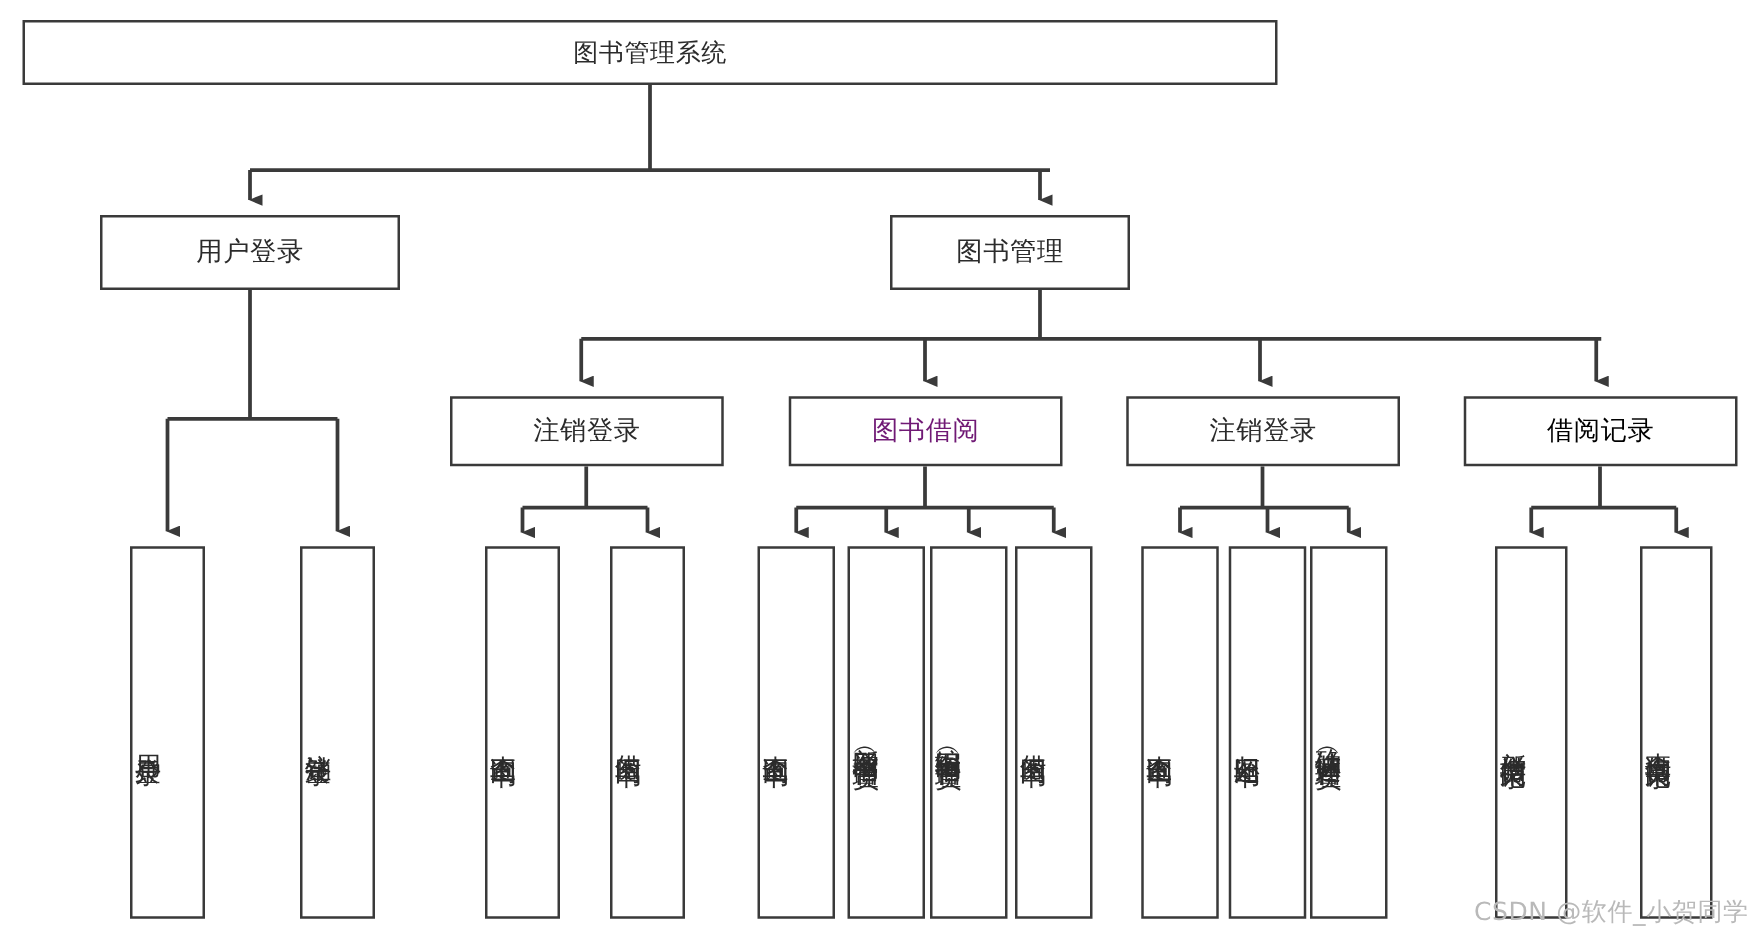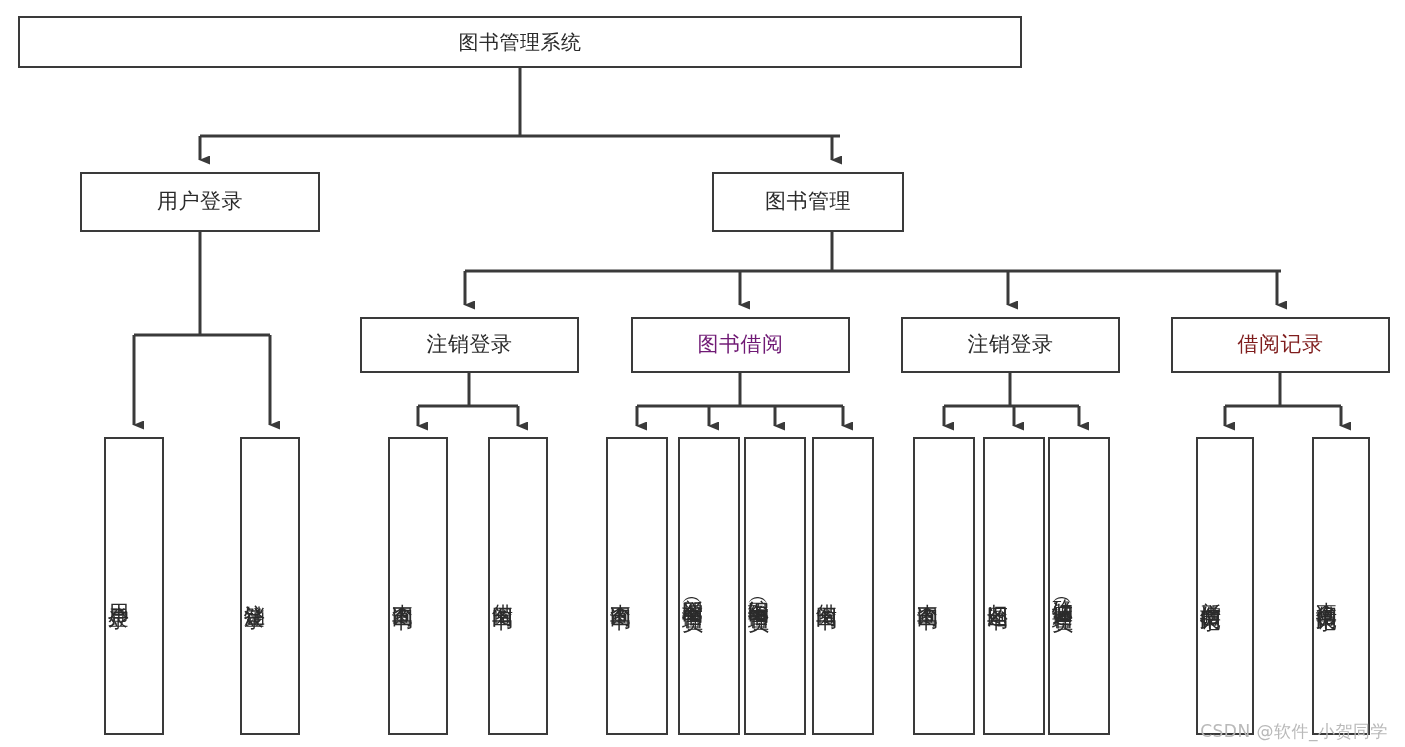--- a/index.html
+++ b/index.html
@@ -56,23 +56,23 @@
   .node.vertical .node-label {
     writing-mode: vertical-rl;
     text-orientation: upright;
     font-size: 21px;
     line-height: 1.12;
     letter-spacing: 2px;
     white-space: nowrap;
   }
   #watermark {
     position: absolute;
-    right: 17px;
+    right: 6px;
     bottom: 4px;
-    font-size: 17px;
+    font-size: 20px;
     color: #b9b9b9;
     white-space: nowrap;
     letter-spacing: 0.5px;
   }
 </style>
 </head>
 <body>
 
 <div id="diagram-root" style="background: rgb(255, 255, 255);">
 
@@ -139,21 +139,21 @@
 
   <div class="node horizontal" style="left: 360px; top: 317px; width: 219px; height: 56px; border-color: rgb(58, 58, 58); background: rgb(255, 255, 255); color: rgb(43, 43, 43);">
     <span class="node-label">注销登录</span>
   </div>
   <div class="node horizontal" style="left: 631px; top: 317px; width: 219px; height: 56px; border-color: rgb(58, 58, 58); background: rgb(255, 255, 255); color: #701a75;">
     <span class="node-label">图书借阅</span>
   </div>
   <div class="node horizontal" style="left: 901px; top: 317px; width: 219px; height: 56px; border-color: rgb(58, 58, 58); background: rgb(255, 255, 255); color: rgb(43, 43, 43);">
     <span class="node-label">注销登录</span>
   </div>
-  <div class="node horizontal" style="left: 1171px; top: 317px; width: 219px; height: 56px; border-color: rgb(58, 58, 58); background: rgb(255, 255, 255); color: #7f1d1d;">
+  <div class="node horizontal" style="left: 1171px; top: 317px; width: 219px; height: 56px; border-color: rgb(58, 58, 58); background: rgb(255, 255, 255); color: #000000;">
     <span class="node-label">借阅记录</span>
   </div>
 
   <div class="node vertical" style="left: 104px; top: 437px; width: 60px; height: 298px; border-color: rgb(58, 58, 58); background: rgb(255, 255, 255); color: rgb(43, 43, 43);">
     <span class="node-label">用户登录</span>
   </div>
   <div class="node vertical" style="left: 240px; top: 437px; width: 60px; height: 298px; border-color: rgb(58, 58, 58); background: rgb(255, 255, 255); color: rgb(43, 43, 43);">
     <span class="node-label">注销登录</span>
   </div>
   <div class="node vertical" style="left: 388px; top: 437px; width: 60px; height: 298px; border-color: rgb(58, 58, 58); background: rgb(255, 255, 255); color: rgb(43, 43, 43);">

